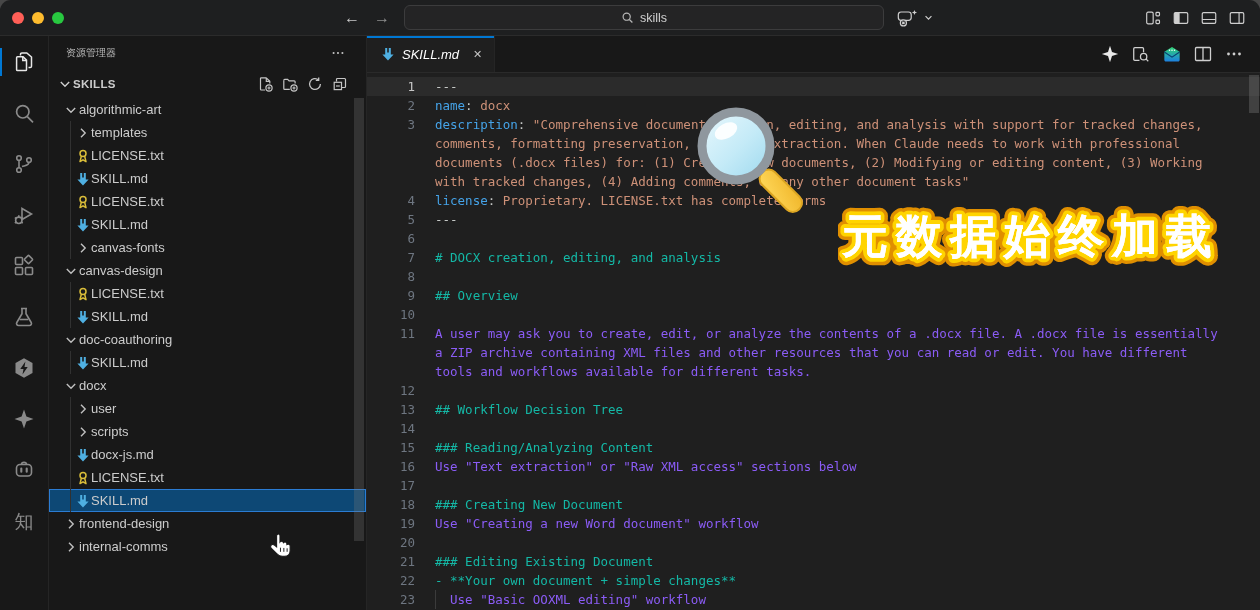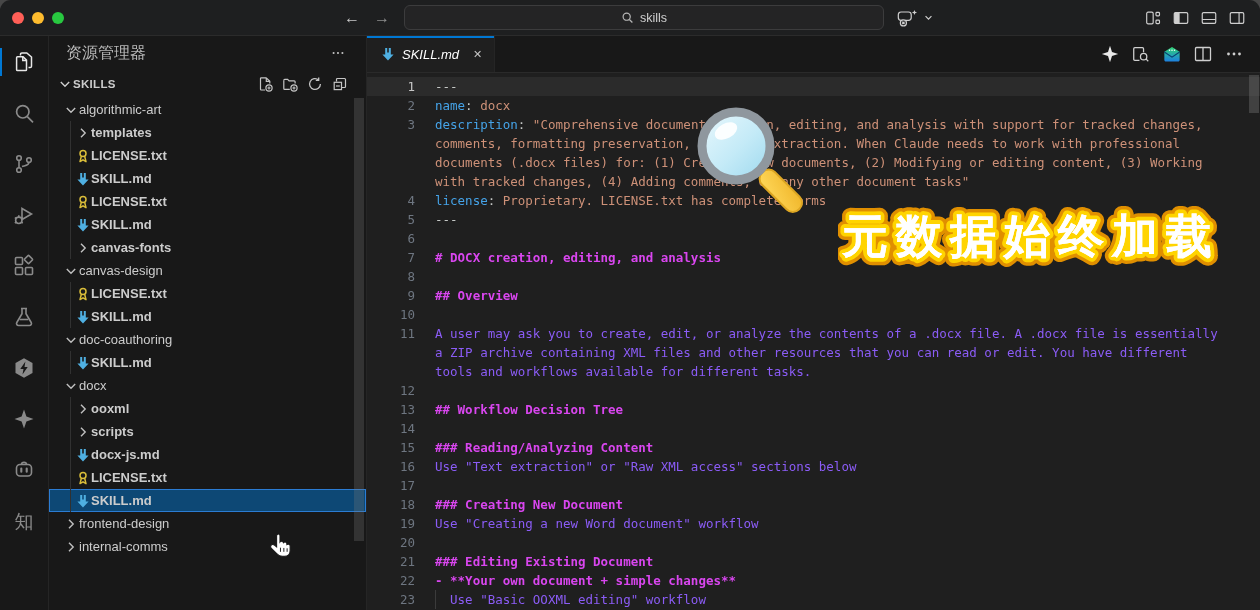--- a/index.html
+++ b/index.html
@@ -24,29 +24,29 @@
   .activitybar{width:48px;background:#181818;border-right:1px solid #252525;display:flex;flex-direction:column;
     align-items:center;padding-top:9px;gap:17px;flex:none;}
   .ab-item{position:relative;width:48px;height:34px;display:flex;align-items:center;justify-content:center;color:#8a8a8a;}
   .ab-item.active{color:#e7e7e7;}
   .ab-item.active::before{content:'';position:absolute;left:0;top:3px;bottom:3px;width:2px;background:#0078d4;}
   .ab-item .ic{width:24px;height:24px;}
   .ab-item .glyph{font-size:19px;line-height:1;}
   
   .sidebar{position:relative;width:317px;background:#181818;border-right:1px solid #252525;flex:none;font-size:13px;color:#cccccc;}
   .sidebar-head{height:34px;display:flex;align-items:center;padding:0 20px 0 17px;}
-  .sidebar-title{font-size:16px;color:#b9b9b9;}
+  .sidebar-title{font-size:10px;color:#b9b9b9;}
   .more-dots{margin-left:auto;color:#c5c5c5;width:16px;height:16px;}
   .section-head{height:28px;display:flex;align-items:center;padding-left:8px;font-weight:bold;font-size:11.5px;letter-spacing:.3px;}
   .section-head .chev{width:16px;height:16px;color:#cccccc;}
   .section-actions{margin-left:auto;display:flex;gap:9px;margin-right:18px;color:#c5c5c5;}
   .section-actions .ic{width:16px;height:16px;}
   .tree{position:relative;}
   .trow{position:relative;height:23px;display:flex;align-items:center;}
-  .trow.d1{padding-left:14px;} .trow.d2{padding-left:26px;font-weight:bold;}
+  .trow.d1{padding-left:14px;} .trow.d2{padding-left:26px;}
   .trow.d2::before{content:'';position:absolute;left:21px;top:0;bottom:0;width:1px;background:#313131;}
   .trow.selected{background:#0d4875;box-shadow:inset 0 0 0 1px #2b7cd3;}
   .trow .chev{width:16px;height:16px;color:#c0c0c0;flex:none;}
   .trow .fic{width:16px;height:16px;flex:none;}
   .trow .lbl{white-space:nowrap;}
   .sb-scroll{position:absolute;top:62px;right:2px;width:10px;height:443px;background:rgba(121,121,121,.28);}
   
   .editor{position:relative;flex:1;background:#1f1f1f;}
   .tabbar{height:36px;background:#181818;border-bottom:1px solid #2a2a2a;display:flex;align-items:stretch;}
   .tab{position:relative;display:flex;align-items:center;gap:6px;background:#1f1f1f;padding:0 12px 0 13px;
@@ -58,21 +58,21 @@
   .ed-actions .ic{width:20px;height:20px;}
   .code{position:absolute;top:41px;left:0;right:0;bottom:0;font-family:"DejaVu Sans Mono","Liberation Mono",monospace;
     font-size:12.5px;line-height:19px;white-space:pre;}
   .crow{position:relative;height:19px;display:flex;}
   .crow.cur{background:rgba(255,255,255,.055);}
   .crow.cur .ln{color:#c6c6c6;}
   .ln{width:48px;text-align:right;color:#6e7681;flex:none;user-select:none;}
   .ctext{margin-left:20px;}
   .crow .iguide{position:absolute;left:68px;top:0;bottom:0;width:1px;background:#3b3b3b;}
   .tk-k{color:#45a3e8}.tk-s{color:#ce9178}.tk-p{color:#c5c8c6}.tk-t{color:#8b5cf6}
-  .tk-h{color:#d946ef;font-weight:bold}
+  .tk-h{color:#14b8a6;font-weight:normal}
   .ed-scroll{position:absolute;top:39px;right:1px;width:10px;height:38px;background:rgba(121,121,121,.38);}
   
   .magnifier-overlay{position:absolute;left:688px;top:98px;width:125px;height:125px;pointer-events:none;}
   .caption{position:absolute;left:838px;top:198px;pointer-events:none;}
   .hand-cursor{position:absolute;left:266px;top:532px;width:27px;height:29px;pointer-events:none;}
   .ic svg,.fic svg,.chev svg,.more-dots svg{width:100%;height:100%;display:block;}
 </style>
 </head>
 <body>
 
@@ -385,21 +385,21 @@
               </svg>
             </span>
             <span class="lbl">docx</span>
           </div>
           <div class="trow d2">
             <span class="chev">
               <svg viewBox="0 0 16 16" fill="none" stroke="currentColor" stroke-width="1.4">
                 <path d="M6 3.8 10.2 8 6 12.2"></path>
               </svg>
             </span>
-            <span class="lbl">ooxml</span>
+            <span class="lbl">user</span>
           </div>
           <div class="trow d2">
             <span class="chev">
               <svg viewBox="0 0 16 16" fill="none" stroke="currentColor" stroke-width="1.4">
                 <path d="M6 3.8 10.2 8 6 12.2"></path>
               </svg>
             </span>
             <span class="lbl">scripts</span>
           </div>
           <div class="trow d2">

